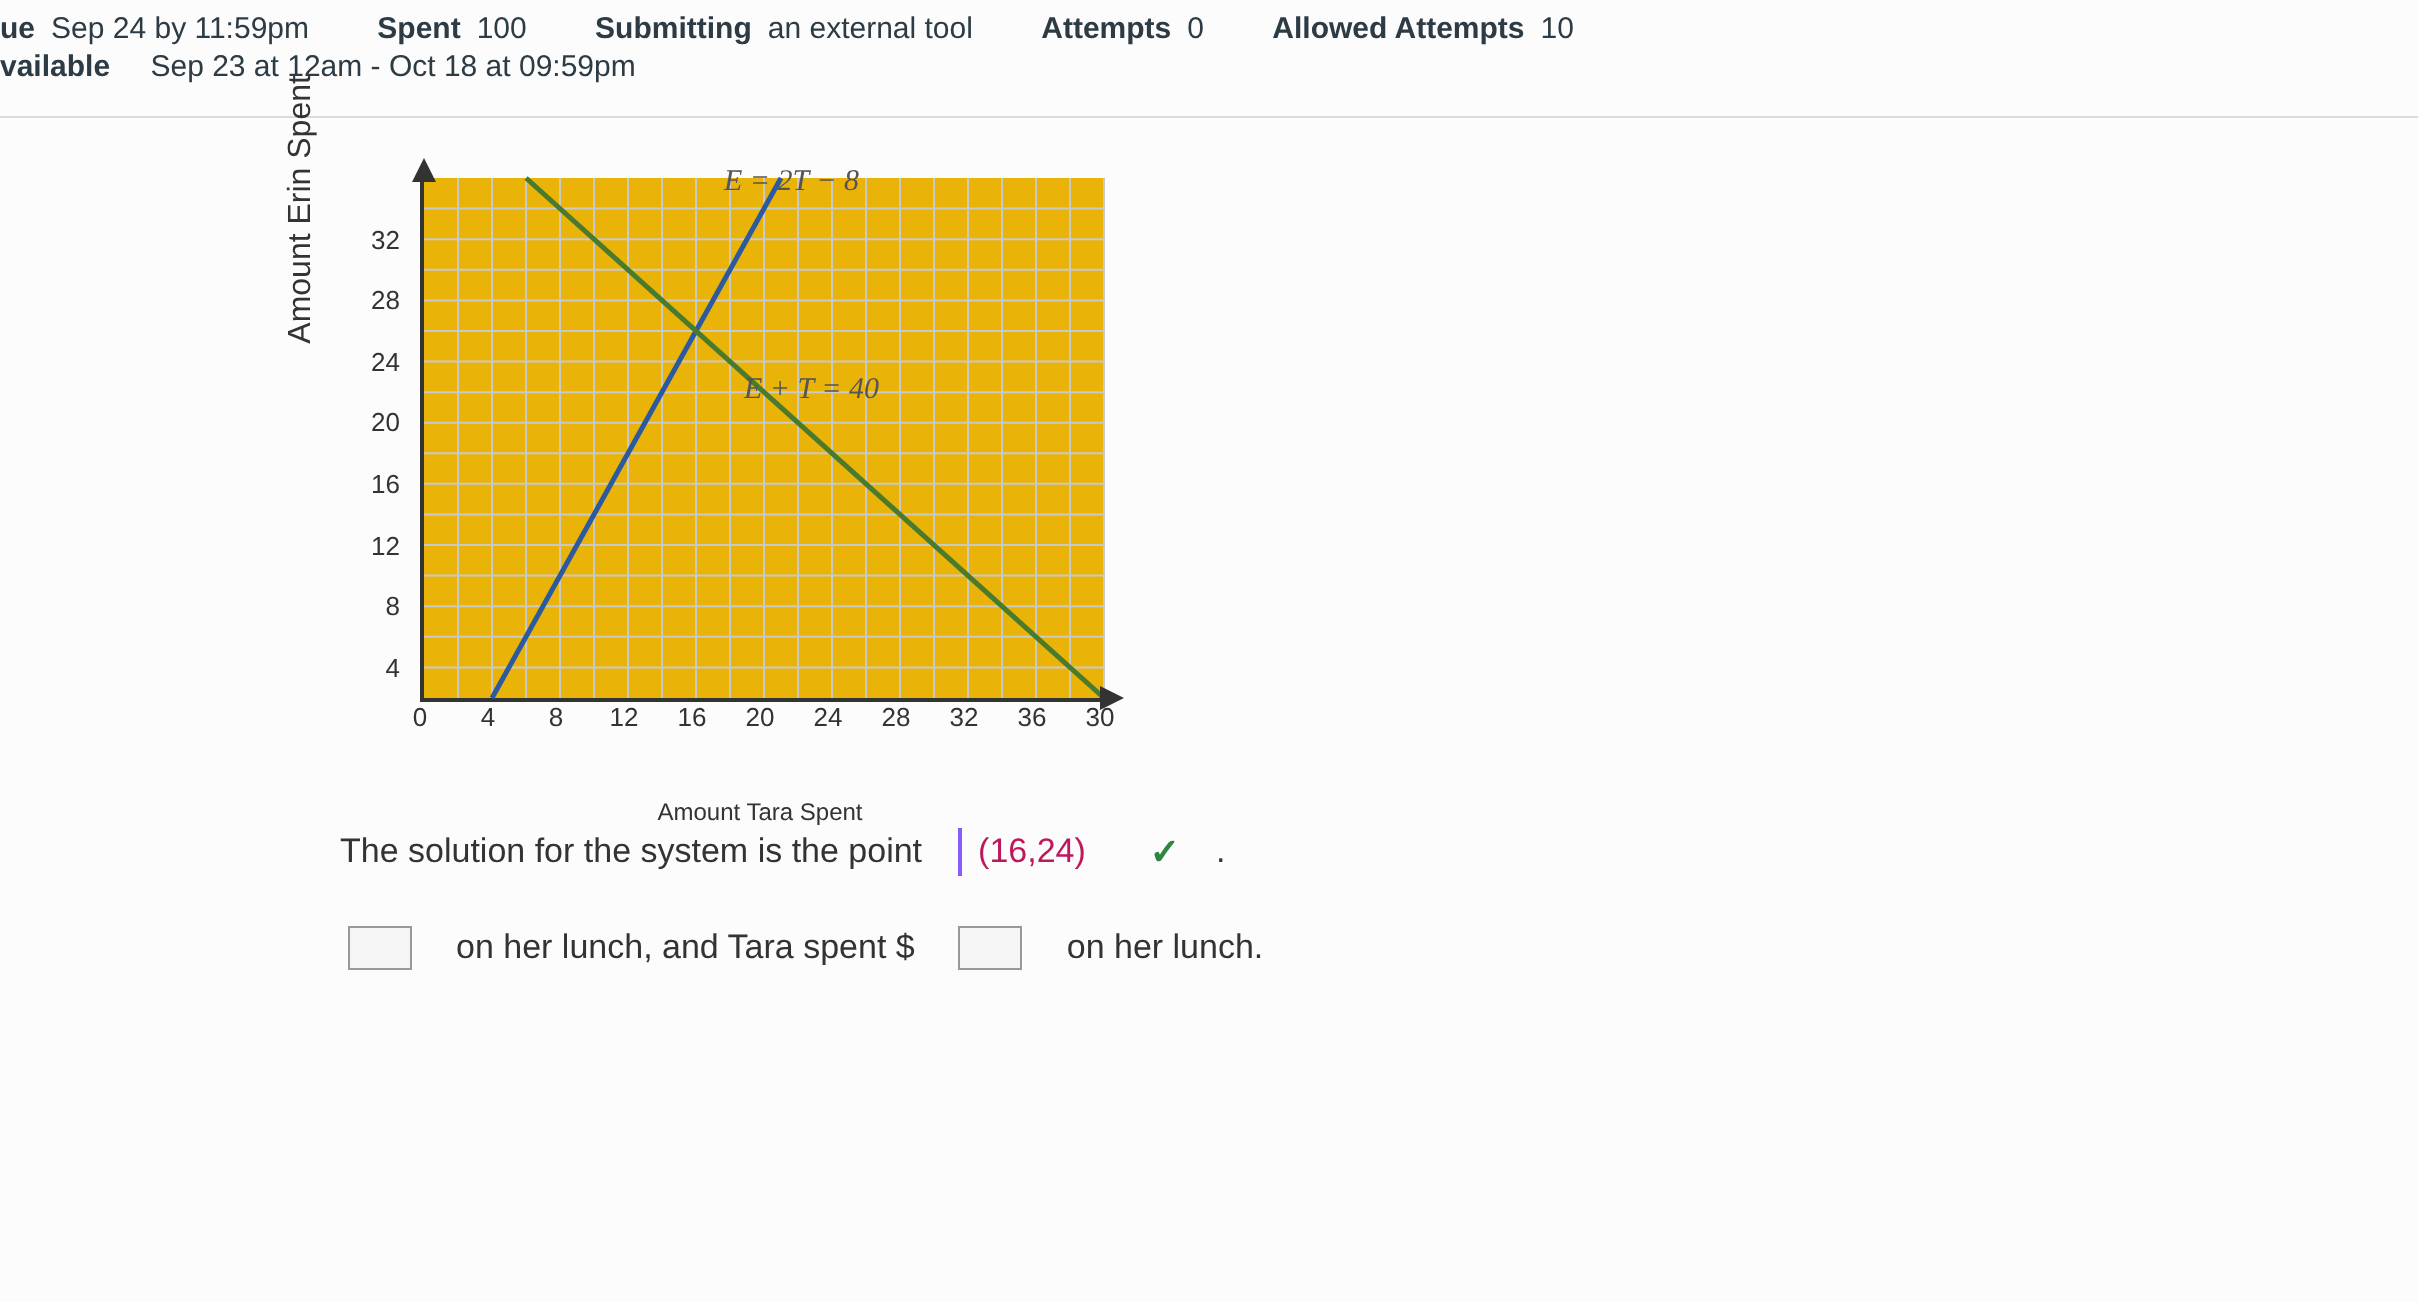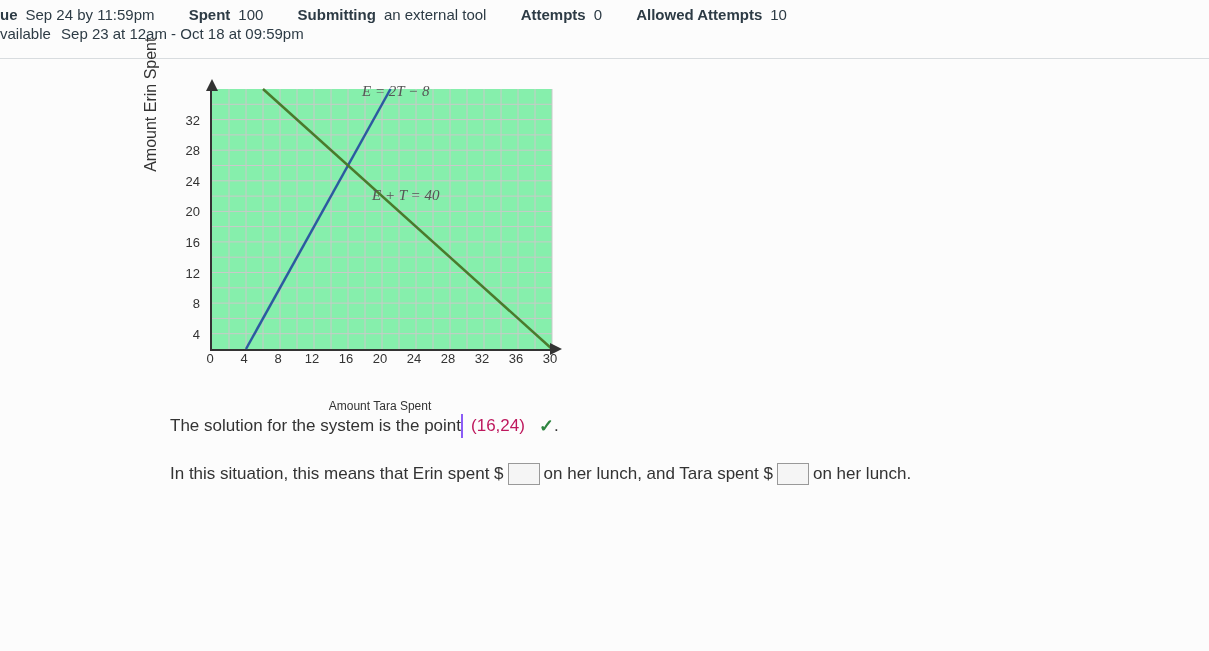--- a/index.html
+++ b/index.html
@@ -1,38 +1,38 @@
 <!DOCTYPE html>
 <html><head>
 <meta charset="utf-8">
 <style>
   html,body{margin:0;padding:0;font-family:"Helvetica Neue",Arial,sans-serif;background:#fcfcfc;color:#2d3b45;width:1209px}
   .meta-bar{padding:6px 0 2px 0;font-size:15px;font-weight:600;color:#2d3b45}
   .meta-bar .lbl{font-weight:700;margin-right:8px}
   .meta-bar .val{font-weight:400;margin-right:30px;color:#2d3b45}
   .meta-line2{padding:0 0 16px 0;font-size:15px;font-weight:600;border-bottom:1px solid #d8dcdf}
-  .meta-line2 .lbl{font-weight:400;margin-right:6px}
+  .meta-line2 .lbl{font-weight:700;margin-right:16px}
   .meta-line2 .val{font-weight:400}
   .content{padding:30px 20px 20px 170px}
   .graph-wrap{position:relative;width:400px;height:300px;margin-bottom:10px}
   .ylabel{position:absolute;left:-28px;top:150px;transform:rotate(-90deg) translateX(50%);transform-origin:left top;font-size:16px;font-weight:400;color:#333;white-space:nowrap}
   .yticks{position:absolute;left:4px;top:0;height:260px;width:30px}
   .yticks div{position:absolute;right:4px;font-size:13px;color:#333;transform:translateY(-50%)}
   .xticks{position:absolute;left:40px;top:262px;width:340px;height:20px}
   .xticks div{position:absolute;top:0;font-size:13px;color:#333;transform:translateX(-50%)}
-  .plot{position:absolute;left:40px;top:0;width:340px;height:260px;border-left:2px solid #333;border-bottom:2px solid #333;background:#86efac}
+  .plot{position:absolute;left:40px;top:0;width:340px;height:260px;border-left:2px solid #333;border-bottom:2px solid #333;background:#eab308}
   .grid{position:absolute;inset:0}
   .grid line{stroke:#c9c9c9;stroke-width:1}
   .line1{stroke:#2c5aa0;stroke-width:2.5;fill:none}
   .line2{stroke:#4a7a2c;stroke-width:2.5;fill:none}
   .arrow{fill:#333}
   .eq-label{position:absolute;font-size:15px;color:#555;font-style:italic;font-family:Georgia,serif}
   .xlabel{text-align:center;font-size:12px;color:#333;margin-left:40px;width:340px;margin-top:30px}
   .instruction{font-size:15px;color:#333;margin:30px 0 40px 0;line-height:1.4}
-  .q-line{font-size:17px;color:#333;margin:25px 0;display:flex;align-items:center;flex-wrap:wrap;gap:0}
+  .q-line{font-size:17px;color:#333;margin:25px 0;display:flex;align-items:center;flex-wrap:wrap;gap:18px}
   .answer-box{display:inline-block;border-left:2px solid #8b5cf6;padding:2px 8px;color:#be185d}
   .check{color:#2e8540;font-weight:bold;margin-left:6px;font-size:18px}
   .blank{display:inline-block;width:30px;height:20px;border:1px solid #999;background:#f5f5f5;vertical-align:middle;margin:0 4px}
   .fmt{font-style:italic;font-family:Georgia,serif}
 </style>
 </head>
 <body>
 
 <div class="meta-bar">
   <span class="lbl">ue</span><span class="val">Sep 24 by 11:59pm</span>
@@ -126,20 +126,19 @@
 
 
   <div class="q-line">
     <span>The solution for the system is the point</span>
     <span class="answer-box">(16,24)</span>
     <span class="check">✓</span>
     <span>.</span>
   </div>
 
   <div class="q-line">
-    <span>In this situation, this means that Erin spent $</span>
     <span class="blank"></span>
     <span>on her lunch, and Tara spent $</span>
     <span class="blank"></span>
     <span>on her lunch.</span>
   </div>
 
 </div>
 
 </body></html>

